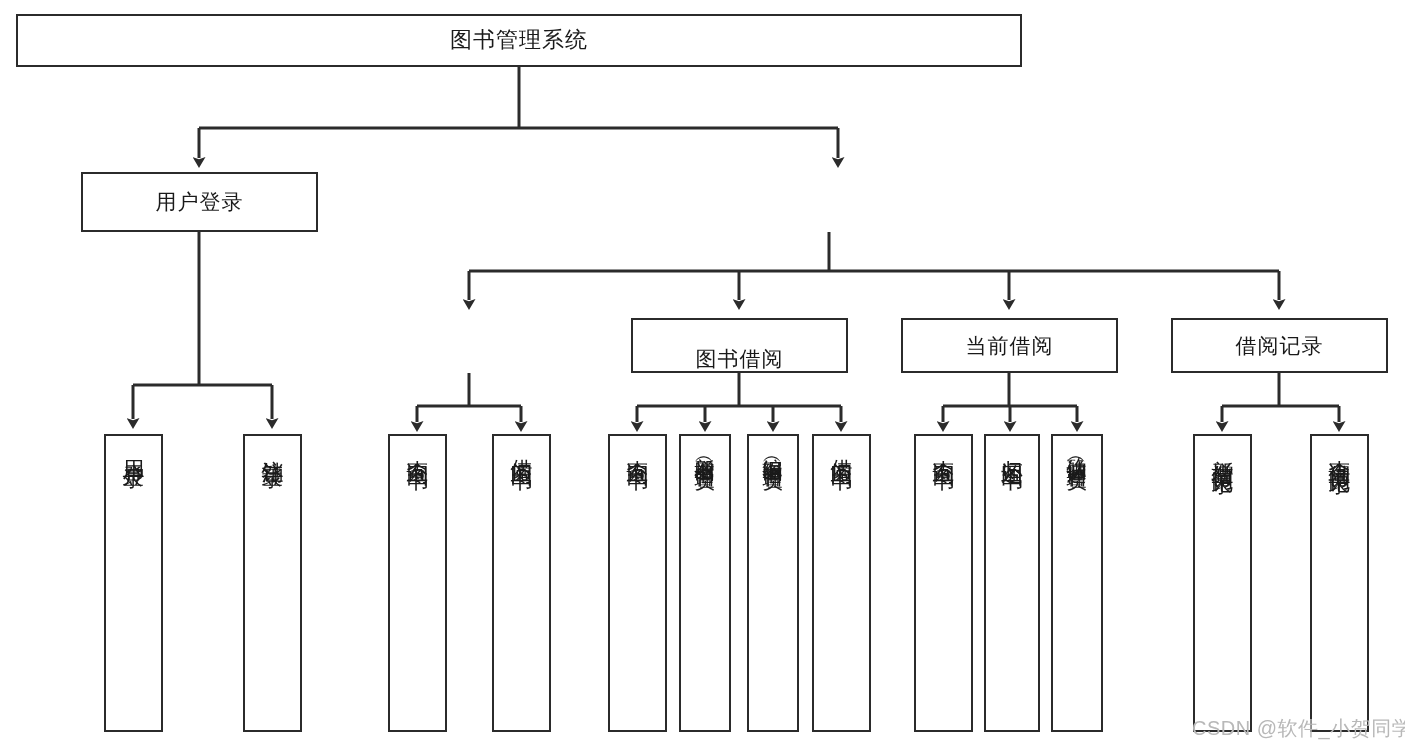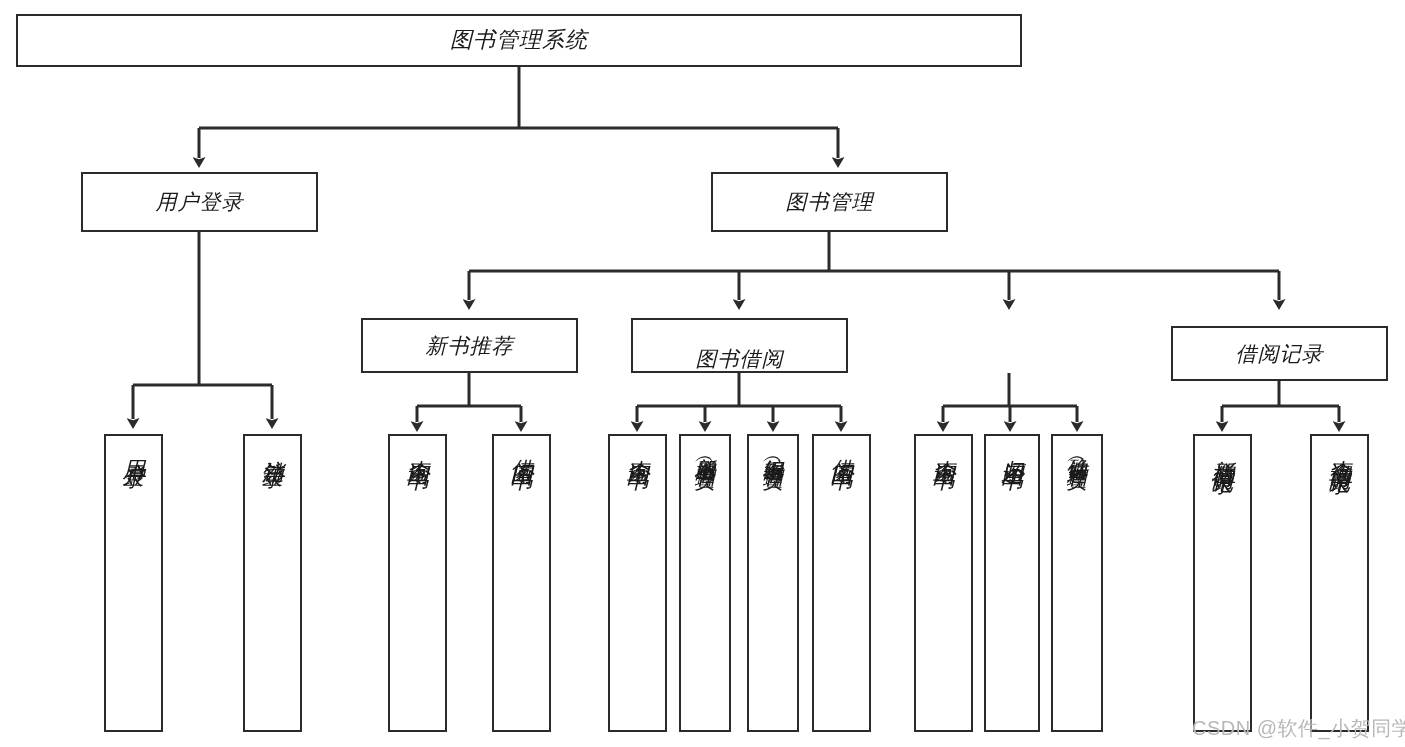--- a/index.html
+++ b/index.html
@@ -21,21 +21,20 @@
     display:flex;
     align-items:center;
     justify-content:center;
     z-index:2;
   }
   .node .lbl{
     color:#1a1a1a;
     text-align:center;
     white-space:pre;
     line-height:1.12;
-    font-style:italic;
   }
   
   .h .lbl{font-size:21px;letter-spacing:1px;}
   .root .lbl{font-size:22px;letter-spacing:1px;}
 
   
   .leaf{align-items:flex-start;padding-top:6px;}
   .leaf .lbl{
     writing-mode:vertical-rl;
     text-orientation:upright;
@@ -110,31 +109,28 @@
     </g>
   </svg>
 
   <div class="node root h" style="left:16px;top:14px;width:1006px;height:53px;">
     <span class="lbl">图书管理系统</span>
   </div>
 
   <div class="node h" style="left:81px;top:172px;width:237px;height:60px;">
     <span class="lbl">用户登录</span>
   </div>
-  <div class="node h" style="left:711px;top:172px;width:237px;height:60px;">
-    <span class="lbl">图书管理</span>
-  </div>
 
-  <div class="node h" style="left:361px;top:318px;width:217px;height:55px;">
-    <span class="lbl">新书推荐</span>
-  </div>
   <div class="node h" style="left:631px;top:318px;width:217px;height:55px;align-items:flex-end;">
     <span class="lbl">图书借阅</span>
   </div>
-  <div class="node h" style="left:1171px;top:318px;width:217px;height:55px;margin-top:8px;">
+  <div class="node h" style="left:901px;top:318px;width:217px;height:55px;">
+    <span class="lbl">当前借阅</span>
+  </div>
+  <div class="node h" style="left:1171px;top:318px;width:217px;height:55px;">
     <span class="lbl">借阅记录</span>
   </div>
 
   <div class="node leaf" style="left:104px;top:434px;width:59px;height:298px;">
     <span class="lbl">用户登录</span>
   </div>
   <div class="node leaf" style="left:243px;top:434px;width:59px;height:298px;">
     <span class="lbl">注销登录</span>
   </div>
 

